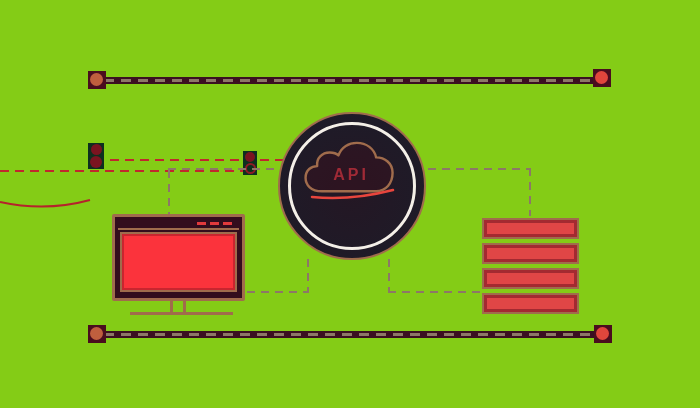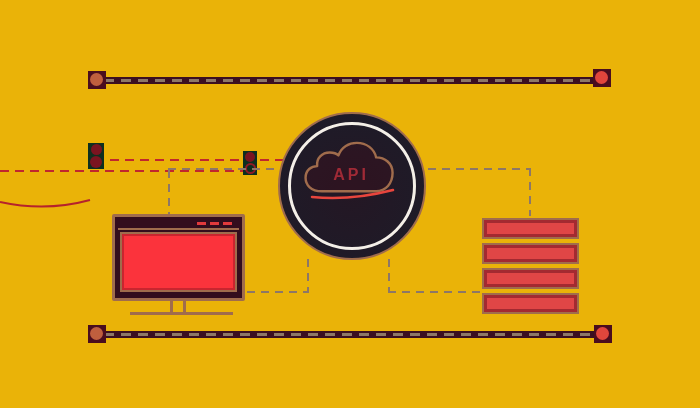--- a/index.html
+++ b/index.html
@@ -1,19 +1,19 @@
 <!DOCTYPE html>
 <html><head>
 <meta charset="utf-8">
 <style>
   html,body{margin:0;padding:0;}
   body{background:#10101a;font-family:"Liberation Sans",sans-serif;}
   .stage{
     position:relative;width:700px;height:408px;overflow:hidden;
-    background:#eab308;
+    background:#84cc16;
   }
   
   .dash-h{position:absolute;height:2px;background:repeating-linear-gradient(90deg,#8d7767 0 8px,transparent 8px 14px);}
   .dash-v{position:absolute;width:2px;background:repeating-linear-gradient(180deg,#8d7767 0 8px,transparent 8px 14px);}
   .dash-red{background:repeating-linear-gradient(90deg,#c1272d 0 9px,transparent 9px 15px);}
   
   .rail{position:absolute;height:7px;background:#3b0f21;}
   .rail .dashes{position:absolute;left:0;right:0;top:2px;height:3px;
     background:repeating-linear-gradient(90deg,#8d7767 0 10px,transparent 10px 17px);}
   .dot-box{position:absolute;width:18px;height:18px;background:#4a0d1e;}

